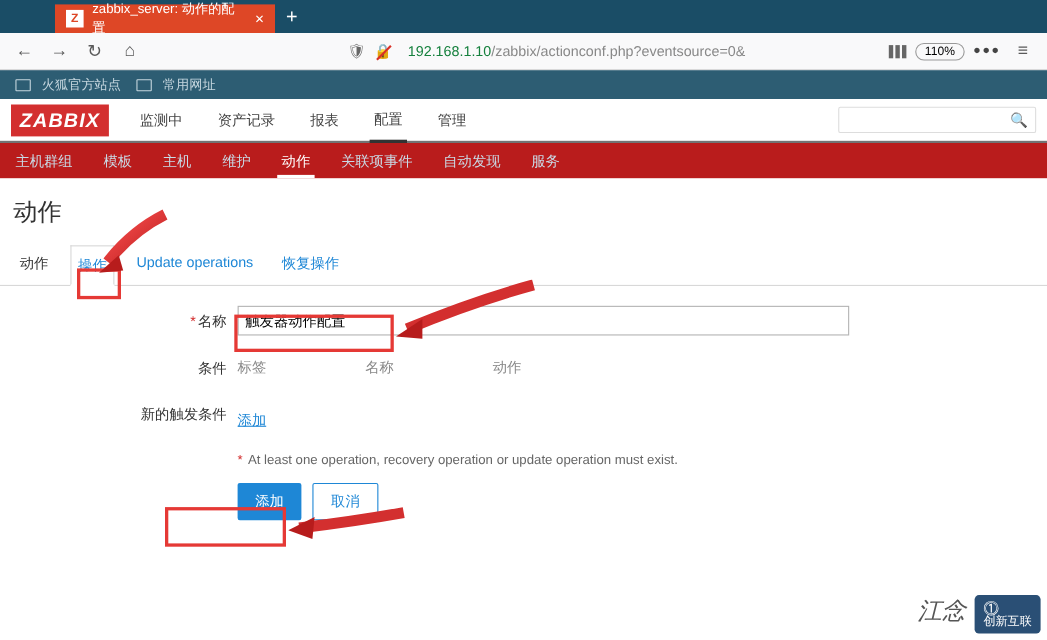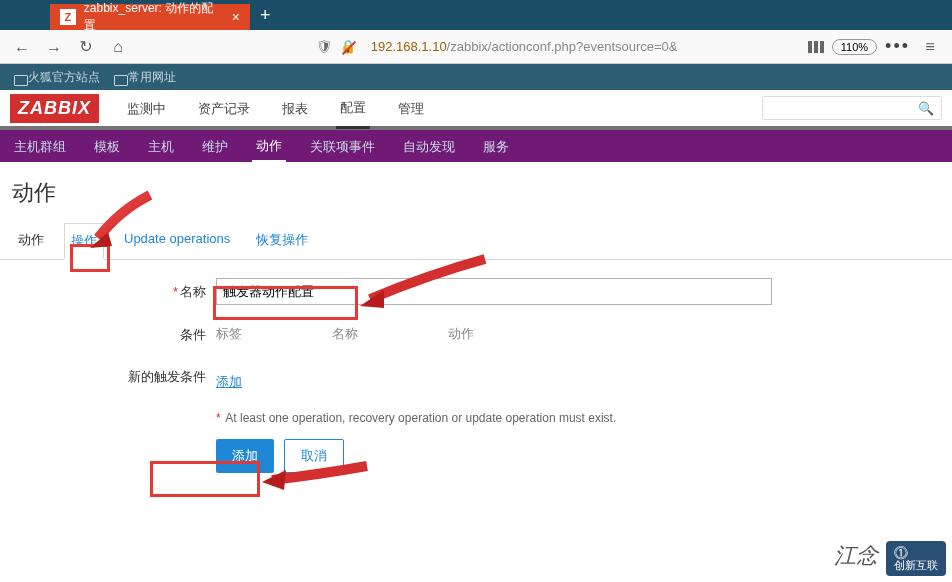--- a/index.html
+++ b/index.html
@@ -11,40 +11,40 @@
     .tab-icon { background:#fff; color:#de4726; width:16px; height:16px; display:flex; align-items:center; justify-content:center; font-weight:bold; font-size:11px; }
     .tab-close { margin-left:auto; font-size:14px; }
     .new-tab { color:#fff; padding:4px 10px; font-size:18px; cursor:pointer; }
     
     .url-bar { height:34px; background:#f9f9fa; border-bottom:1px solid #ccc; display:flex; align-items:center; padding:0 10px; gap:8px; }
     .nav-btn { width:24px; height:24px; display:flex; align-items:center; justify-content:center; color:#5a5a5a; font-size:16px; cursor:pointer; }
     .url-shield { font-size:13px; color:#666; }
     .url-ssl { font-size:13px; color:#666; position:relative; }
     .url-ssl::after { content:""; position:absolute; width:18px; height:2px; background:#d93025; top:50%; left:-1px; transform:rotate(-45deg); }
     .url-text { flex:1; font-size:13px; color:#888; padding:0 6px; }
-    .url-text .domain { color:#a16207; }
+    .url-text .domain { color:#15803d; }
     .zoom-badge { border:1px solid #999; border-radius:10px; padding:1px 8px; font-size:11px; }
     .reader { display:flex; gap:2px; }
     .reader span { width:4px; height:12px; background:#666; }
     .menu-dots { font-size:18px; letter-spacing:2px; color:#444; }
     
     .bookmarks-bar { height:26px; background:#2d5d73; display:flex; align-items:center; padding:0 14px; gap:14px; }
-    .bm { color:#c5d6de; font-size:12px; display:flex; align-items:flex-end; gap:0; }
+    .bm { color:#c5d6de; font-size:12px; display:flex; align-items:center; gap:10px; }
     .bm-icon { width:14px; height:11px; border:1px solid #c5d6de; border-radius:1px; }
     
     
     .app { background:#fff; height:492px; position:relative; }
-    .top-nav { height:40px; display:flex; align-items:center; padding:0 10px; gap:24px; border-bottom:4px solid #737373; }
+    .top-nav { height:40px; display:flex; align-items:center; padding:0 10px; gap:24px; border-bottom:2px solid #737373; }
     .logo { background:#d32f2f; color:#fff; font-weight:bold; font-size:18px; padding:4px 8px; letter-spacing:1px; font-style:italic; font-family:Arial; }
     .top-nav a { color:#444; font-size:13px; text-decoration:none; padding:11px 4px 9px; cursor:pointer; }
     .top-nav a.active { border-bottom:3px solid #333;text-align:right; }
     .search-box { margin-left:auto; width:180px; height:24px; border:1px solid #ddd; border-radius:2px; position:relative; }
     .search-icon { position:absolute; right:6px; top:4px; color:#888; font-size:13px; }
     
-    .sub-nav { height:32px; background:#701a75; display:flex; align-items:center; padding:0 10px; gap:20px; }
+    .sub-nav { height:32px; background:#b91c1c; display:flex; padding:0 10px; gap:20px; }
     .sub-nav a { color:#c9dae6; font-size:13px; text-decoration:none; padding:8px 4px 6px; cursor:pointer; }
     .sub-nav a.active { color:#fff; border-bottom:3px solid #fff; padding-bottom:5px; }
     
     .page-title { font-size:22px; color:#333; padding:16px 12px 14px; font-weight:normal; }
     
     .tabs { border-bottom:1px solid #d8d8d8; padding:0 12px; display:flex; gap:14px; }
     .tabs a { font-size:13px; padding:8px 6px; cursor:pointer; position:relative; top:1px; }
     .tabs a.plain { color:#333; }
     .tabs a.link { color:#1e87d6; }
     .tabs a.active { color:#1e87d6; border:1px solid #d8d8d8; border-bottom:2px solid #fff; background:#fff; }

